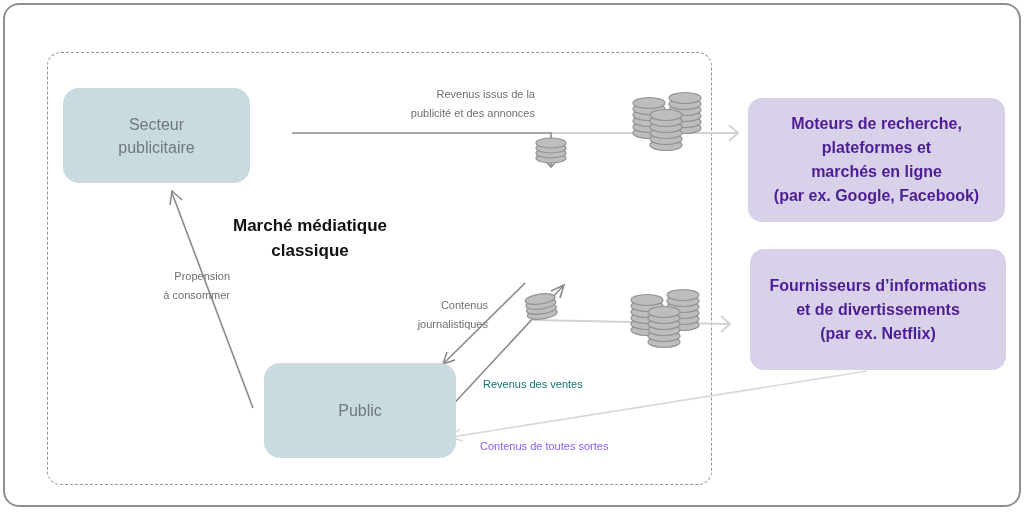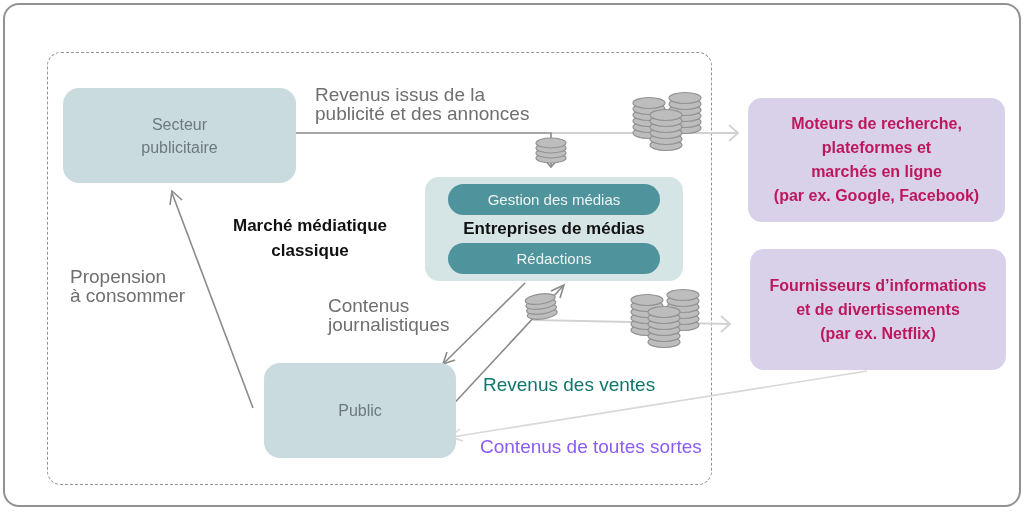--- a/index.html
+++ b/index.html
@@ -37,24 +37,24 @@
     justify-content: space-between; padding: 7px 0; box-sizing: border-box;
   }
   .pill {
     width: 212px; height: 31px; background: #4f949c; border-radius: 16px;
     color: #eef4f4; font-size: 15px; display: flex; align-items: center;
     justify-content: center;
   }
   .media-title { font-size: 17px; font-weight: bold; color: #111; }
   .purple-box {
     background: #d9d1ea; border-radius: 14px;
-    color: #be185d; font-size: 16px; font-weight: bold; line-height: 24px;
+    color: #4c1d95; font-size: 16px; font-weight: bold; line-height: 24px;
   }
   .flow-label {
-    position: absolute; font-size: 19px; line-height: 19px; text-align: left;
+    position: absolute; font-size: 11px; line-height: 19px; text-align: right;
   }
   .gray-dark { color: #0f766e; }
   .gray-mid { color: #6f6f6f; }
   .gray-light { color: #8b5cf6; }
   .market-label {
     position: absolute; font-size: 17px; font-weight: bold; color: #111;
     line-height: 25px; text-align: center;
   }
   .pre { white-space: pre-line; }
 </style>
@@ -147,31 +147,26 @@
         <ellipse cx="551" cy="143" rx="15" ry="5"></ellipse>
     </g>
     <g fill="#bdbdbd" stroke="#929292" stroke-width="1.2" transform="rotate(-8 541 305)">
       <ellipse cx="541" cy="314" rx="15" ry="5"></ellipse>
         <ellipse cx="541" cy="309" rx="15" ry="5"></ellipse>
       <ellipse cx="541" cy="304" rx="15" ry="5"></ellipse>
         <ellipse cx="541" cy="299" rx="15" ry="5"></ellipse>
     </g>
   </svg>
 
-  <div class="node teal-box pre" style="left:63px; top:88px; width:233px; height:95px;">Secteur
+  <div class="node teal-box pre" style="left:63px; top:88px; width:187px; height:95px;">Secteur
 publicitaire</div>
 
   <div class="market-label pre" style="left:200px; top:213px; width:220px;">Marché médiatique
 classique</div>
 
-  <div class="media-box" style="left:425px; top:177px; width:258px; height:104px;">
-    <div class="pill">Gestion des médias</div>
-    <div class="media-title">Entreprises de médias</div>
-    <div class="pill">Rédactions</div>
-  </div>
 
   <div class="node teal-box" style="left:264px; top:363px; width:192px; height:95px;">Public</div>
 
   <div class="node purple-box pre" style="left:748px; top:98px; width:257px; height:124px;">Moteurs de recherche,
 plateformes et
 marchés en ligne
 (par ex. Google, Facebook)</div>
 
   <div class="node purple-box pre" style="left:750px; top:249px; width:256px; height:121px;">Fournisseurs d’informations
 et de divertissements

